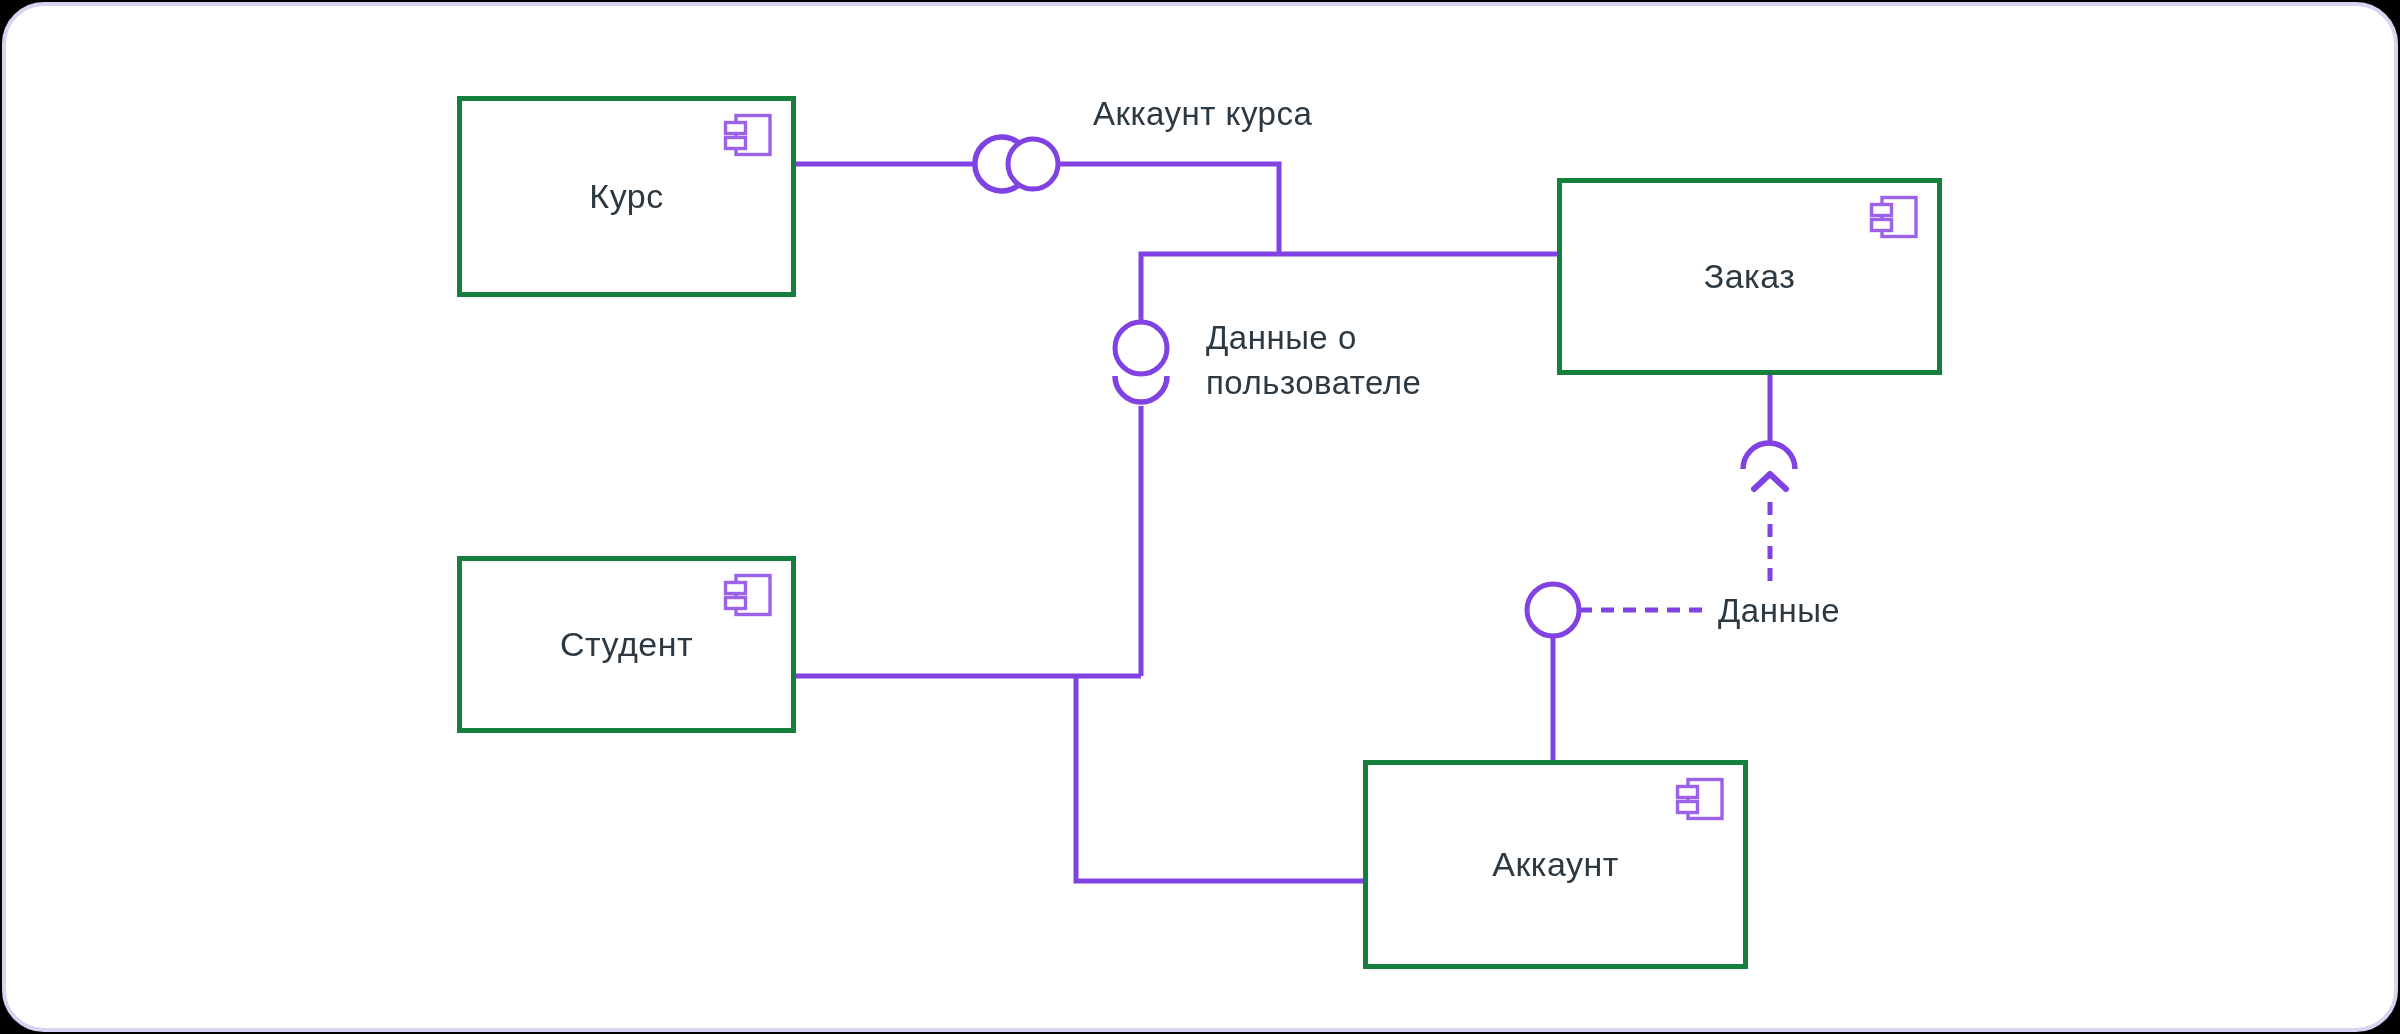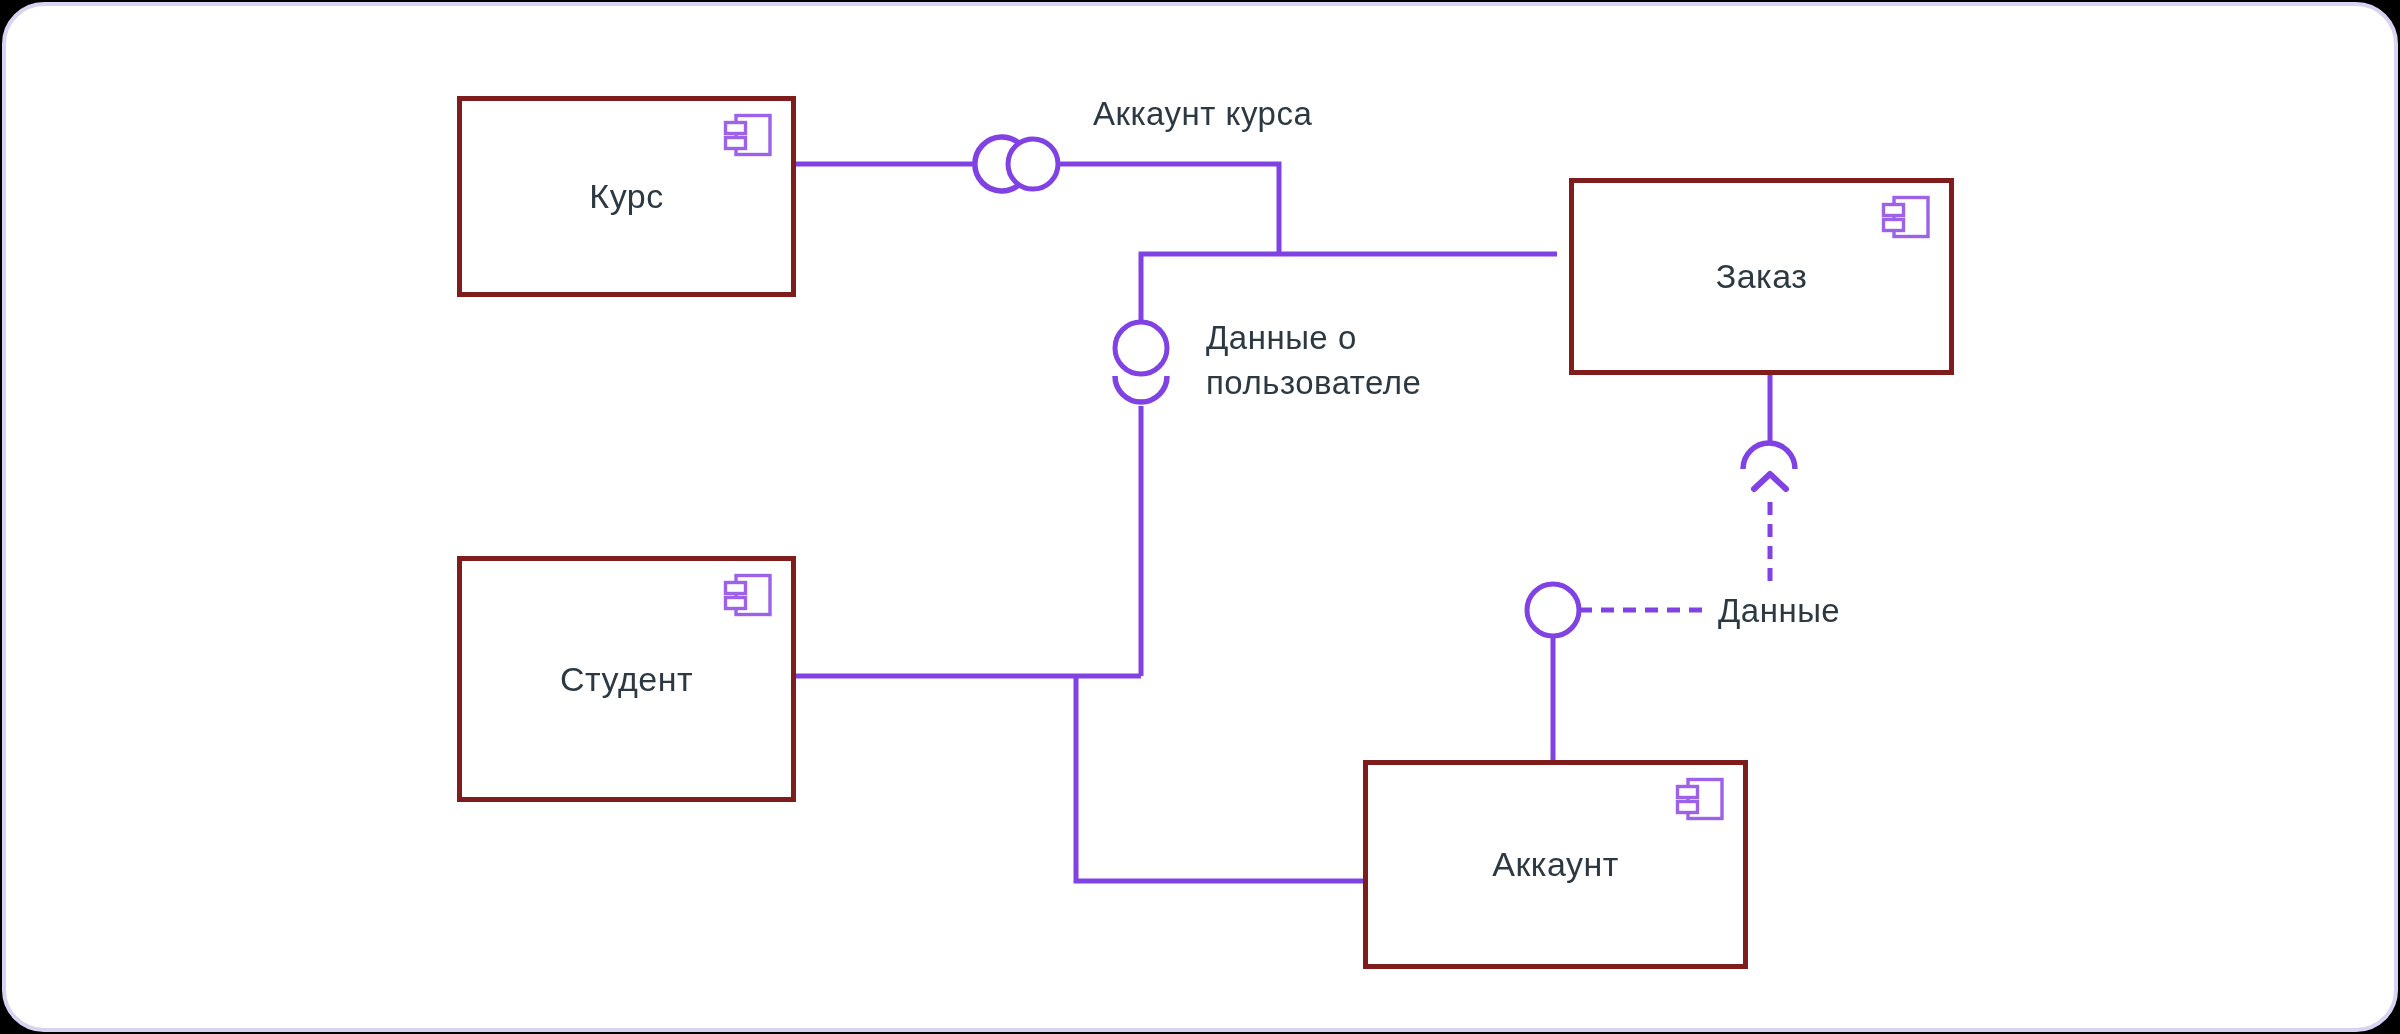--- a/index.html
+++ b/index.html
@@ -1,21 +1,21 @@
 <!DOCTYPE html>
 <html><head>
 <meta charset="utf-8">
 <style>
   html,body{margin:0;padding:0;background:#000;}
   .stage{position:relative;width:2400px;height:1034px;background:#000;overflow:hidden;
          font-family:"Liberation Sans",sans-serif;}
   .frame{position:absolute;left:2px;top:2px;right:2px;bottom:2px;background:#fff;
          border:4px solid #d9d2f1;border-radius:42px;}
   .wires{position:absolute;left:0;top:0;width:2400px;height:1034px;}
-  .node{position:absolute;background:#fff;border:5px solid #7f1d1d;box-sizing:border-box;
+  .node{position:absolute;background:#fff;border:5px solid #15803d;box-sizing:border-box;
         display:flex;align-items:center;justify-content:center;}
   .node-label{font-size:34px;color:#2c3942;letter-spacing:.5px;}
   .comp-icon{position:absolute;top:12px;right:18px;}
   .lbl{position:absolute;font-size:33px;color:#2c3942;letter-spacing:.5px;white-space:nowrap;
        line-height:45px;}
 </style>
 </head>
 <body>
 
 <div class="stage">
@@ -57,30 +57,30 @@
 
     <div class="node" style="left:451px;top:90px;width:339px;height:201px;">
       <span class="node-label">Курс</span>
       <svg class="comp-icon" width="50" height="44" viewBox="0 0 50 44">
         <rect x="13" y="2.5" width="34" height="39" fill="#fff" stroke="#9c62e8" stroke-width="3.4"></rect>
         <rect x="2.5" y="9.5" width="20" height="11" fill="#fff" stroke="#9c62e8" stroke-width="3.4"></rect>
         <rect x="2.5" y="24.5" width="20" height="11" fill="#fff" stroke="#9c62e8" stroke-width="3.4"></rect>
       </svg>
     </div>
 
-    <div class="node" style="left:1551px;top:172px;width:385px;height:197px;margin-left:12px;">
+    <div class="node" style="left:1551px;top:172px;width:385px;height:197px;">
       <span class="node-label">Заказ</span>
       <svg class="comp-icon" width="50" height="44" viewBox="0 0 50 44">
         <rect x="13" y="2.5" width="34" height="39" fill="#fff" stroke="#9c62e8" stroke-width="3.4"></rect>
         <rect x="2.5" y="9.5" width="20" height="11" fill="#fff" stroke="#9c62e8" stroke-width="3.4"></rect>
         <rect x="2.5" y="24.5" width="20" height="11" fill="#fff" stroke="#9c62e8" stroke-width="3.4"></rect>
       </svg>
     </div>
 
-    <div class="node" style="left:451px;top:550px;width:339px;height:246px;">
+    <div class="node" style="left:451px;top:550px;width:339px;height:177px;">
       <span class="node-label">Студент</span>
       <svg class="comp-icon" width="50" height="44" viewBox="0 0 50 44">
         <rect x="13" y="2.5" width="34" height="39" fill="#fff" stroke="#9c62e8" stroke-width="3.4"></rect>
         <rect x="2.5" y="9.5" width="20" height="11" fill="#fff" stroke="#9c62e8" stroke-width="3.4"></rect>
         <rect x="2.5" y="24.5" width="20" height="11" fill="#fff" stroke="#9c62e8" stroke-width="3.4"></rect>
       </svg>
     </div>
 
     <div class="node" style="left:1357px;top:754px;width:385px;height:209px;">
       <span class="node-label">Аккаунт</span>

